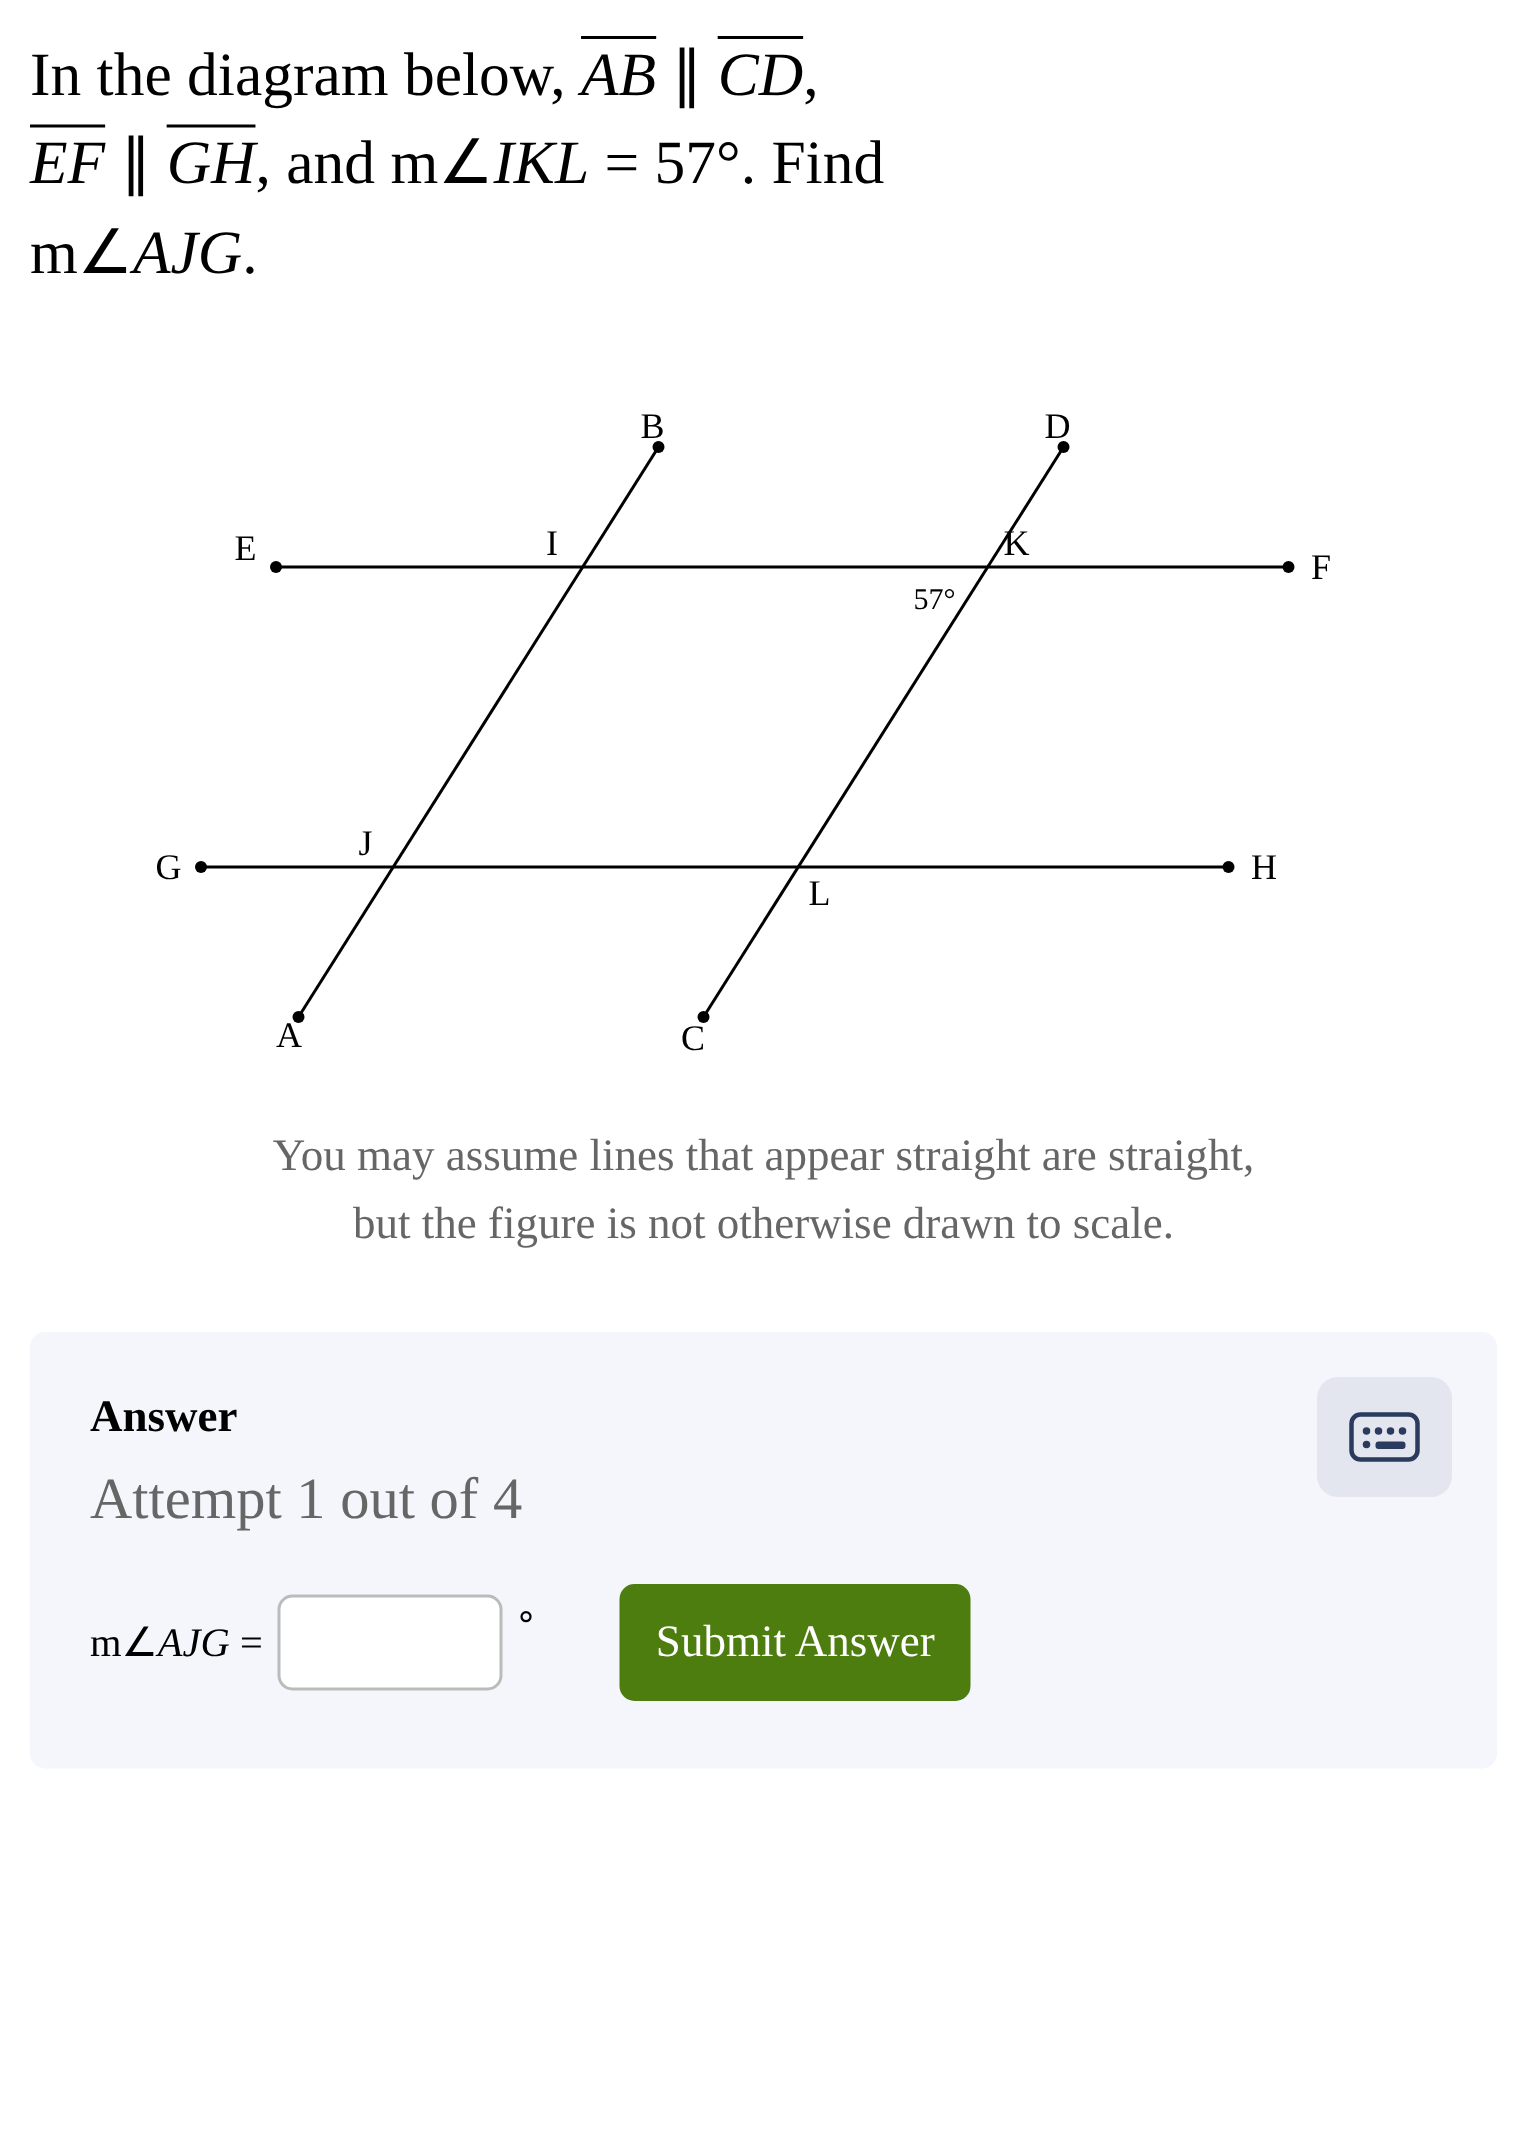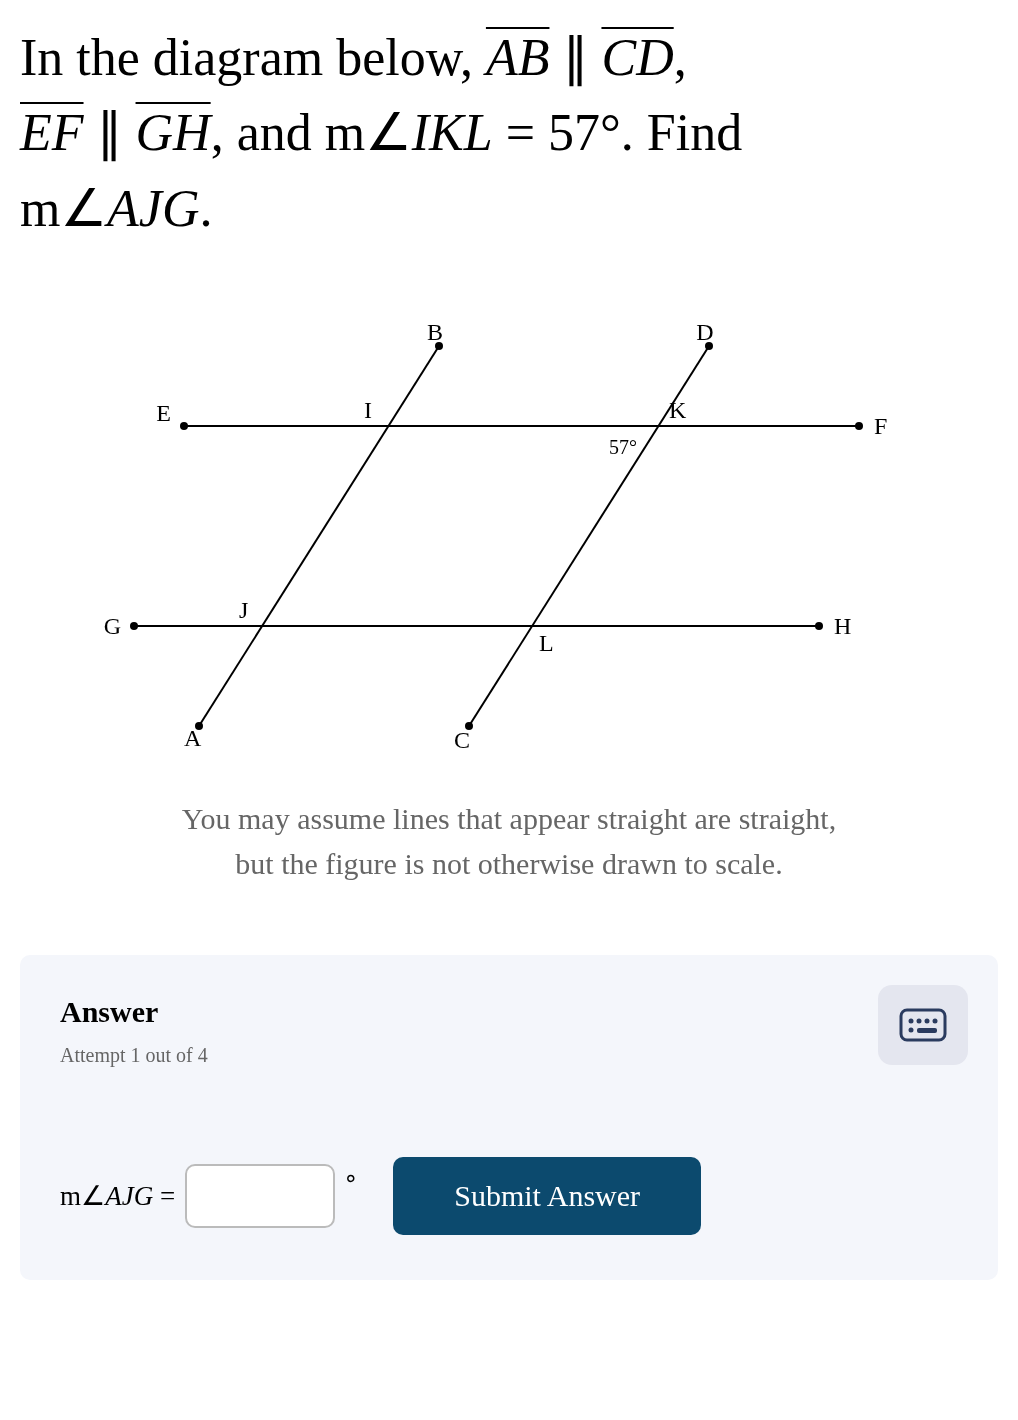--- a/index.html
+++ b/index.html
@@ -5,56 +5,56 @@
   * { box-sizing: border-box; }
   body {
     margin: 0;
     padding: 20px 20px 30px 20px;
     font-family: Georgia, 'Times New Roman', serif;
     background: #fff;
     color: #000;
     width: 1018px;
   }
   .problem-text {
-    font-size: 52px;
+    font-size: 41px;
     line-height: 1.45;
     margin-bottom: 30px;
   }
   .math-italic { font-style: italic; font-family: 'Times New Roman', serif; }
   .overline { text-decoration: overline; text-decoration-thickness: 2px; }
   .diagram-wrap {
     width: 100%;
     display: flex;
     justify-content: center;
     margin: 60px 0 30px 0;
   }
   .diagram { width: 820px; height: 460px; }
   .note {
     font-size: 30px;
     color: #666;
     text-align: center;
     line-height: 1.5;
     font-family: Georgia, serif;
-    margin-bottom: 69px;
+    margin-bottom: 50px;
   }
   .answer-panel {
     background: #f4f6fb;
     border-radius: 10px;
     padding: 40px 40px 45px 40px;
     position: relative;
   }
   .answer-heading {
     font-size: 30px;
     font-weight: bold;
     margin: 0 0 15px 0;
   }
   .attempt {
-    font-size: 20px;
+    font-size: 39px;
     color: #666;
-    margin-bottom: 90px;
+    margin-bottom: 34px;
   }
   .answer-row {
     display: flex;
     align-items: center;
     gap: 10px;
   }
   .answer-label {
     font-size: 27px;
   }
   .answer-input {
@@ -67,28 +67,29 @@
     background: #fff;
   }
   .degree-mark {
     font-size: 24px;
     position: relative;
     top: -18px;
     margin-left: -2px;
     margin-right: 25px;
   }
   .submit-btn {
-    background: #0c4a6e;
+    background: #4d7c0f;
     color: #fff;
     border: none;
     border-radius: 10px;
     font-size: 30px;
-    padding: 22px 61px;
+    padding: 22px 24px;
     font-family: Georgia, serif;
     cursor: pointer;
+    margin-left: 20px;
   }
   .keypad-btn {
     position: absolute;
     right: 30px;
     top: 30px;
     width: 90px;
     height: 80px;
     background: #e4e6ef;
     border-radius: 14px;
     display: flex;

